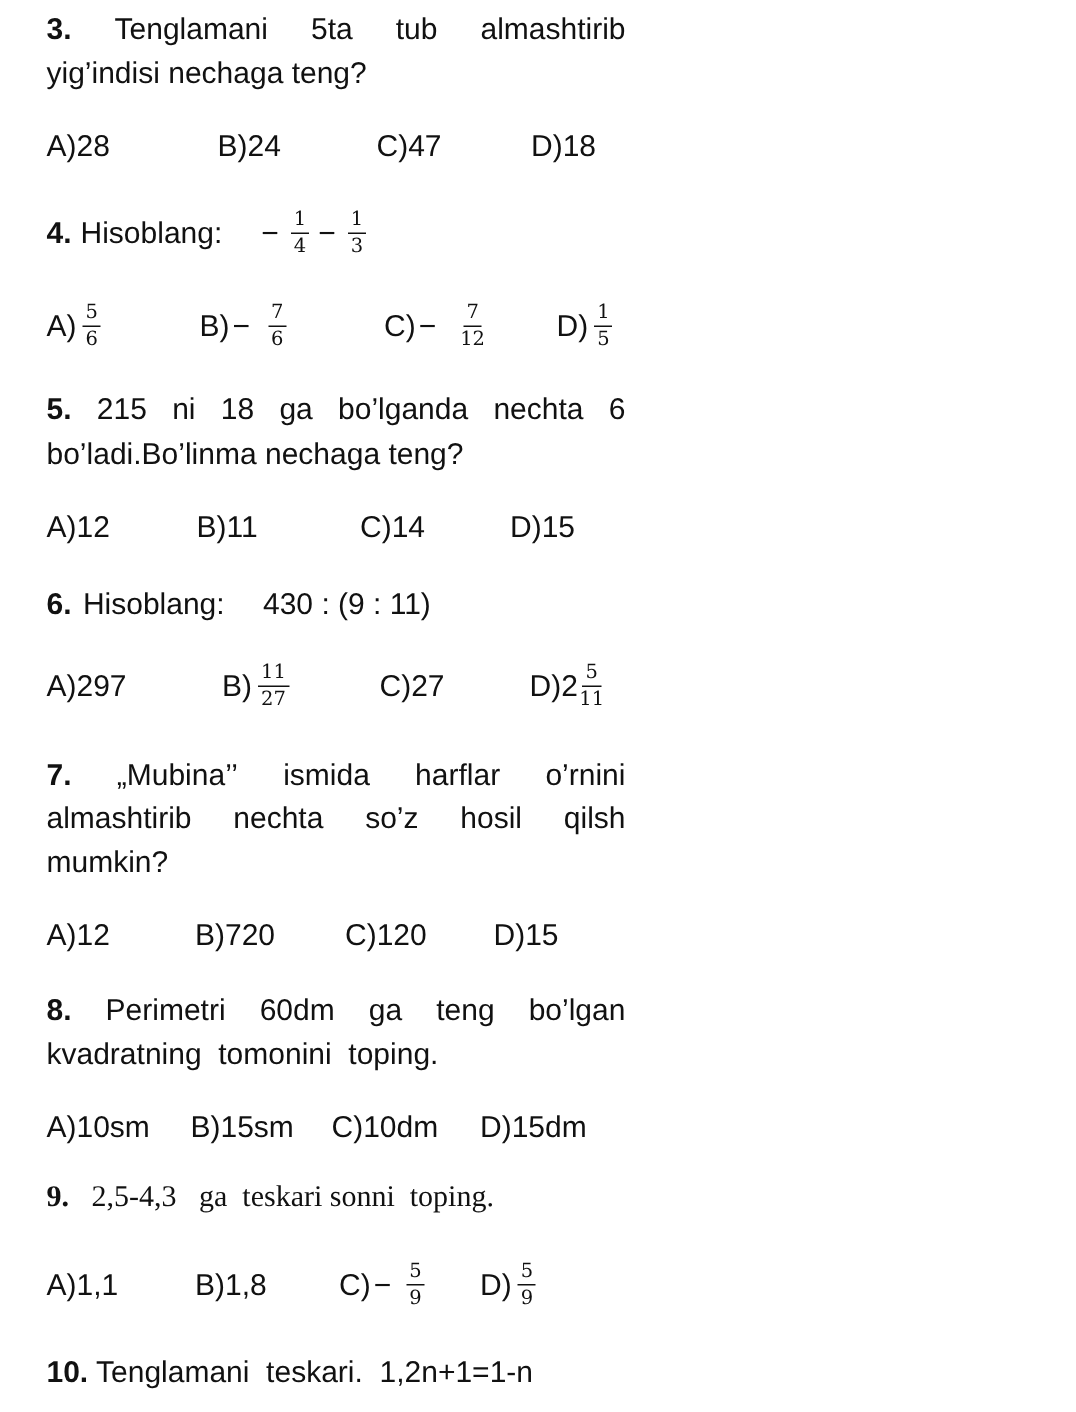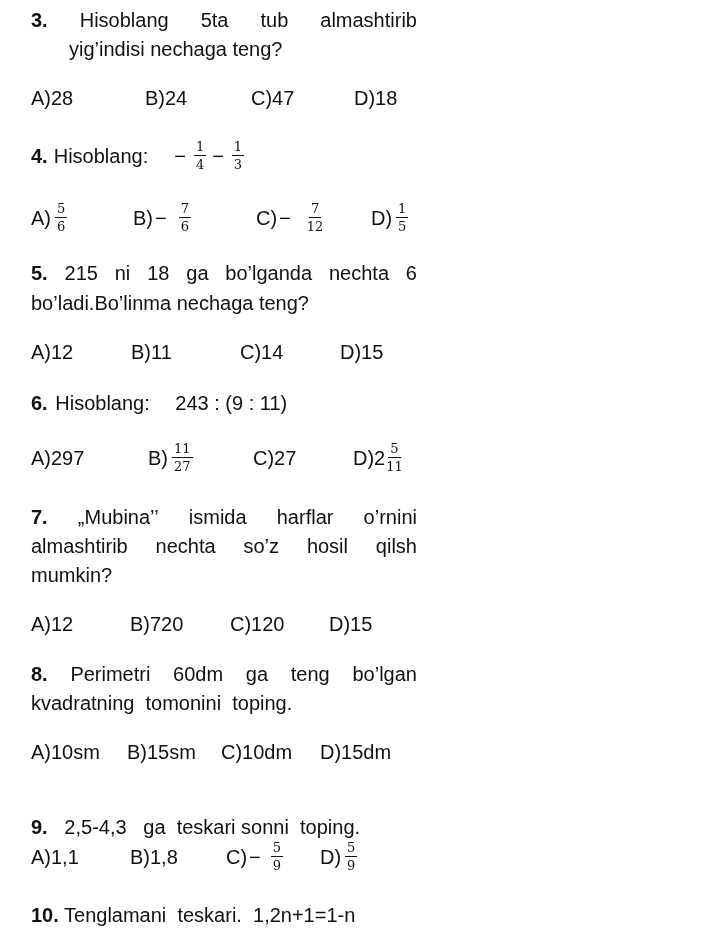--- a/index.html
+++ b/index.html
@@ -17,26 +17,26 @@
     .frac .n { padding: 0 2px 1px; border-bottom: 1.5px solid #111; }
     .frac .d { padding-top: 2px; }
     .minus { margin: 0 4px 0 2px; font-size: 20px; }
     .expr { display: inline-flex; align-items: center; }
   </style>
 </head>
 <body>
 
 <div class="line justify" style="top:8px;">
   <span class="num">3.</span>
-  <span>Hisoblang</span>
+  <span>Tenglamani</span>
   <span>5ta</span>
   <span>tub</span>
   <span>almashtirib</span>
 </div>
-<div class="line" style="top:37px;margin-left:38px;">yig’indisi nechaga  teng?</div>
+<div class="line" style="top:37px;">yig’indisi nechaga  teng?</div>
 <div class="opts" style="top:78px;">
   <div class="opt" style="left:0;">
       <span>A)</span>
       <span>28</span>
     </div>
   <div class="opt" style="left:114px;">
       <span>B)</span>
       <span>24</span>
     </div>
   <div class="opt" style="left:220px;">
@@ -124,21 +124,21 @@
     </div>
   <div class="opt" style="left:309px;">
       <span>D)</span>
       <span>15</span>
     </div>
 </div>
 
 <div class="line" style="top:391px;">
   <span class="num">6.</span>
   <span style="margin-left:2px;">Hisoblang:</span>
-  <span style="margin-left:20px;">243 : (9 : 11)</span>
+  <span style="margin-left:20px;">430 : (9 : 11)</span>
 </div>
 <div class="opts" style="top:438px;">
   <div class="opt" style="left:0;">
       <span>A)</span>
       <span>297</span>
     </div>
   <div class="opt" style="left:117px;">
       <span>B)</span>
       <span class="frac">
         <span class="n">11</span>
@@ -214,21 +214,21 @@
   <div class="opt" style="left:190px;">
       <span>C)</span>
       <span>10dm</span>
     </div>
   <div class="opt" style="left:289px;">
       <span>D)</span>
       <span>15dm</span>
     </div>
 </div>
 
-<div class="line" style="top:815px; white-space:pre;"><span class="num">9.</span>   <span>2,5-4,3   ga  teskari sonni  toping.</span></div>
+<div class="line" style="top:786px; white-space:pre;font-family:Liberation Serif, serif;"><span class="num">9.</span>   <span>2,5-4,3   ga  teskari sonni  toping.</span></div>
 <div class="opts" style="top:837px;">
   <div class="opt" style="left:0;">
       <span>A)</span>
       <span>1,1</span>
     </div>
   <div class="opt" style="left:99px;">
       <span>B)</span>
       <span>1,8</span>
     </div>
   <div class="opt" style="left:195px;">

